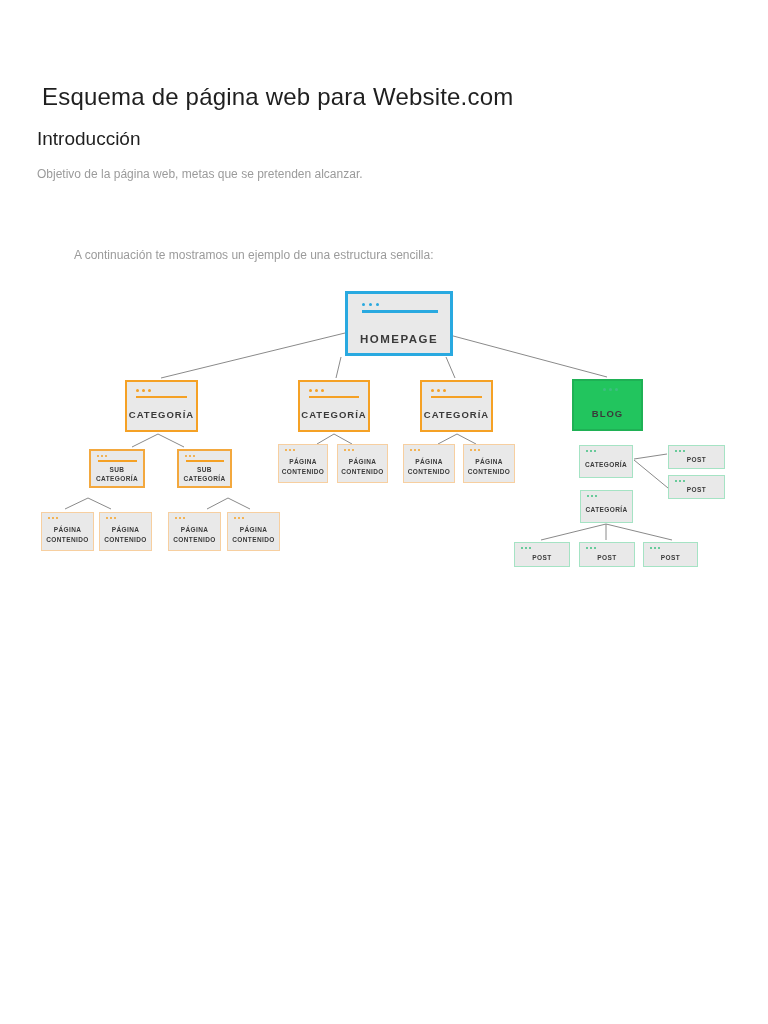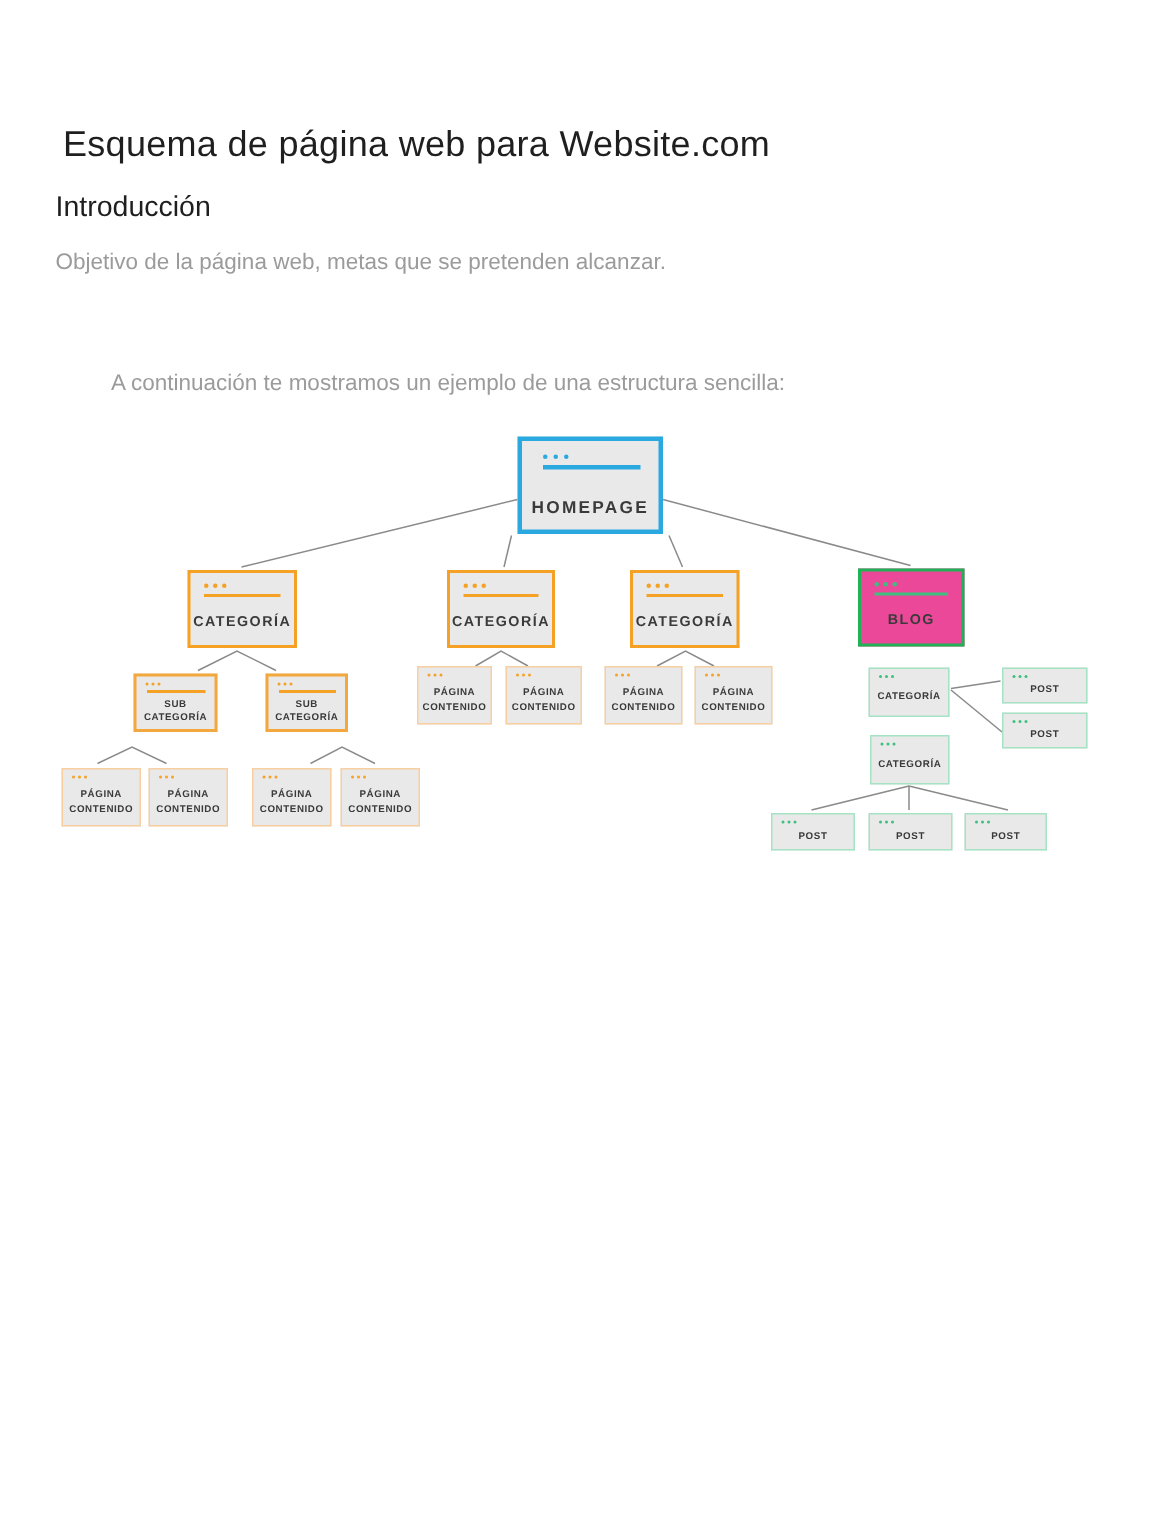--- a/index.html
+++ b/index.html
@@ -14,40 +14,40 @@
     font-size:24px;line-height:30px;font-weight:400;
     color:var(--title-text,#1f1f1f);letter-spacing:0.2px;
   }
   .doc-h2{
     position:absolute;left:37px;margin:0;
     font-size:19px;line-height:24px;font-weight:400;
     color:var(--heading-text,#1f1f1f);
   }
   .doc-p{
     position:absolute;left:37px;margin:0;
-    font-size:15px;line-height:17px;font-weight:400;
+    font-size:12px;line-height:17px;font-weight:400;
     color:var(--body-text,#9b9b9b);
   }
   #h2-intro{top:127px;}
   #p-intro{top:166px;}
   #h2-estructura{top:208px;}
   #p-estructura{top:247px;margin-left:37px;}
 
   
   .diagram{position:absolute;left:0;top:0;width:768px;height:1024px;}
   svg.connectors{position:absolute;left:0;top:0;}
   svg.connectors polyline{
     fill:none;stroke:var(--connector,#8a8a8a);stroke-width:1;
   }
   .node{
     position:absolute;box-sizing:border-box;
     background:var(--node-fill,#e9e9e9);
     display:flex;flex-direction:column;
   }
-  .node.white{background:#ec4899;}
+  .node.white{background:#22c55e;align-items:center;}
   .dots{display:flex;align-items:center;}
   .dots i{display:inline-block;border-radius:50%;}
   .winline{display:block;}
   .nlabel{
     flex:1;display:flex;align-items:center;justify-content:center;
     text-align:center;white-space:pre-line;font-weight:700;
     color:var(--node-label,#3a3a3a);
   }
   
   .z-lg .dots{margin:9px 0 0 14px;}
@@ -99,21 +99,21 @@
         <polyline points="438,444 457,434 476,444"></polyline>
         <polyline points="65,509 88,498 111,509"></polyline>
         <polyline points="207,509 228,498 250,509"></polyline>
         <polyline points="634,459 667,454"></polyline>
         <polyline points="634,460 668,488"></polyline>
         <polyline points="606,524 541,540"></polyline>
         <polyline points="606,524 606,540"></polyline>
         <polyline points="606,524 672,540"></polyline>
       </svg>
     <div>
-        <div class="node s-blue z-lg" style="left: 345px; top: 291px; width: 97px; height: 65px;">
+        <div class="node s-blue z-lg" style="left: 345px; top: 291px; width: 108px; height: 65px;">
           <span class="dots">
             <i></i>
             <i></i>
             <i></i>
           </span>
           <span class="winline"></span>
           <span class="nlabel">HOMEPAGE</span>
         </div>
         <div class="node s-orange z-md" style="left: 125px; top: 380px; width: 73px; height: 52px;">
           <span class="dots">

